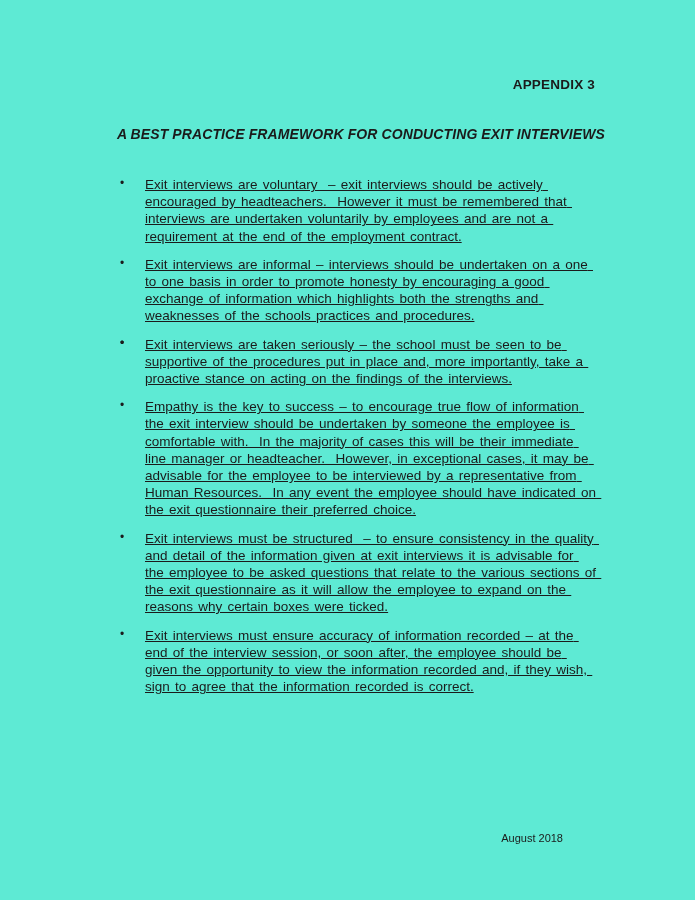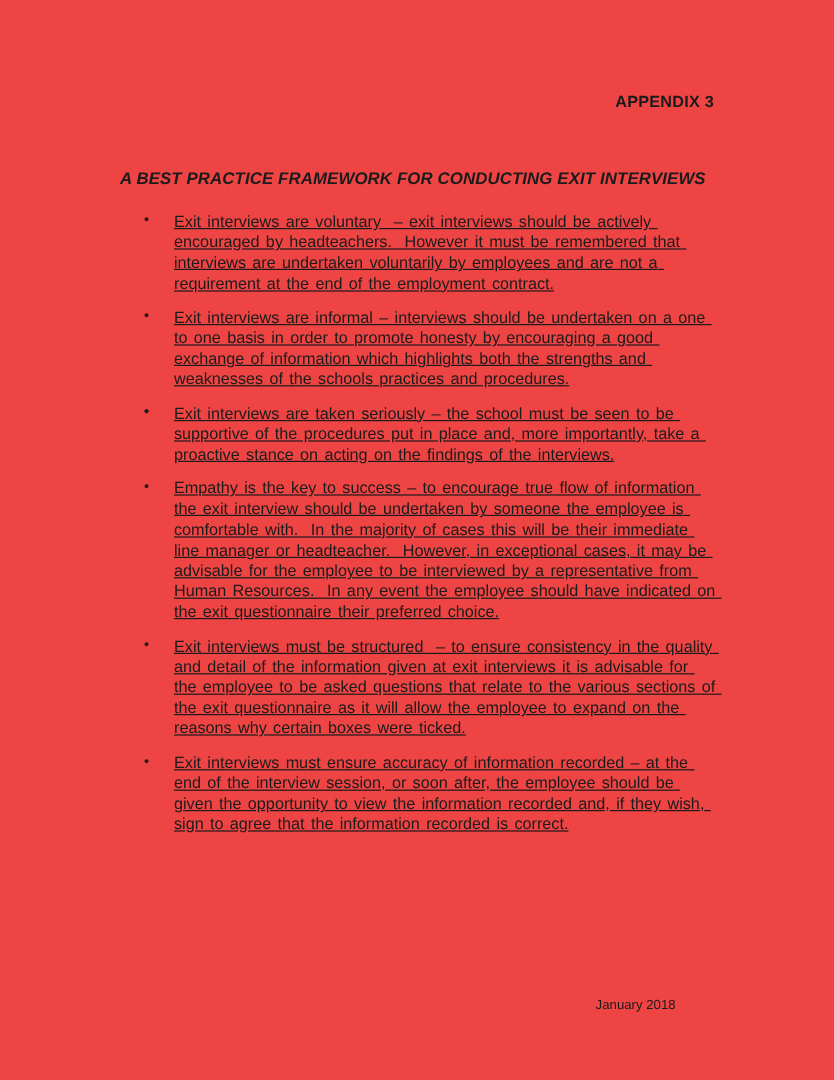--- a/index.html
+++ b/index.html
@@ -4,45 +4,46 @@
 <style>
   html, body {
     margin: 0;
     padding: 0;
     background: #ffffff;
   }
   .page {
     position: relative;
     width: 695px;
     height: 900px;
-    background: #ef4444;
+    background: #5eead4;
     color: #1b1b1b;
     font-family: "Liberation Sans", "DejaVu Sans", sans-serif;
     overflow: hidden;
   }
   .appendix {
     position: absolute;
     top: 77px;
     left: 100px;
     right: 100px;
     text-align: right;
     font-size: 13.5px;
     font-weight: bold;
     letter-spacing: 0.2px;
   }
   .title {
     position: absolute;
-    top: 140px;
+    top: 126px;
     left: 100px;
     right: 90px;
     margin: 0;
     font-size: 14px;
     font-weight: bold;
     font-style: italic;
     letter-spacing: 0.1px;
+    text-align: right;
   }
   .bullets {
     position: absolute;
     top: 176px;
     left: 100px;
     width: 497px;
     margin: 0;
     padding: 0;
     list-style: none;
     font-size: 13.5px;
@@ -84,14 +85,14 @@
   <ul class="bullets">
       <li><span class="marker">•</span><span class="btext">Exit interviews are voluntary  – exit interviews should be actively encouraged by headteachers.  However it must be remembered that interviews are undertaken voluntarily by employees and are not a requirement at the end of the employment contract.</span></li>
       <li><span class="marker">•</span><span class="btext">Exit interviews are informal – interviews should be undertaken on a one to one basis in order to promote honesty by encouraging a good exchange of information which highlights both the strengths and weaknesses of the schools practices and procedures.</span></li>
       <li><span class="marker">•</span></li>
       <li><span class="marker">•</span><span class="btext">Exit interviews are taken seriously – the school must be seen to be supportive of the procedures put in place and, more importantly, take a proactive stance on acting on the findings of the interviews.</span></li>
       <li><span class="marker">•</span><span class="btext">Empathy is the key to success – to encourage true flow of information the exit interview should be undertaken by someone the employee is comfortable with.  In the majority of cases this will be their immediate line manager or headteacher.  However, in exceptional cases, it may be advisable for the employee to be interviewed by a representative from Human Resources.  In any event the employee should have indicated on the exit questionnaire their preferred choice.</span></li>
       <li><span class="marker">•</span><span class="btext">Exit interviews must be structured  – to ensure consistency in the quality and detail of the information given at exit interviews it is advisable for the employee to be asked questions that relate to the various sections of the exit questionnaire as it will allow the employee to expand on the reasons why certain boxes were ticked.</span></li>
       <li><span class="marker">•</span><span class="btext">Exit interviews must ensure accuracy of information recorded – at the end of the interview session, or soon after, the employee should be given the opportunity to view the information recorded and, if they wish, sign to agree that the information recorded is correct.</span></li>
     </ul>
 
-  <div class="footer">January 2018</div>
+  <div class="footer">August 2018</div>
 </div>
 
 </body></html>

